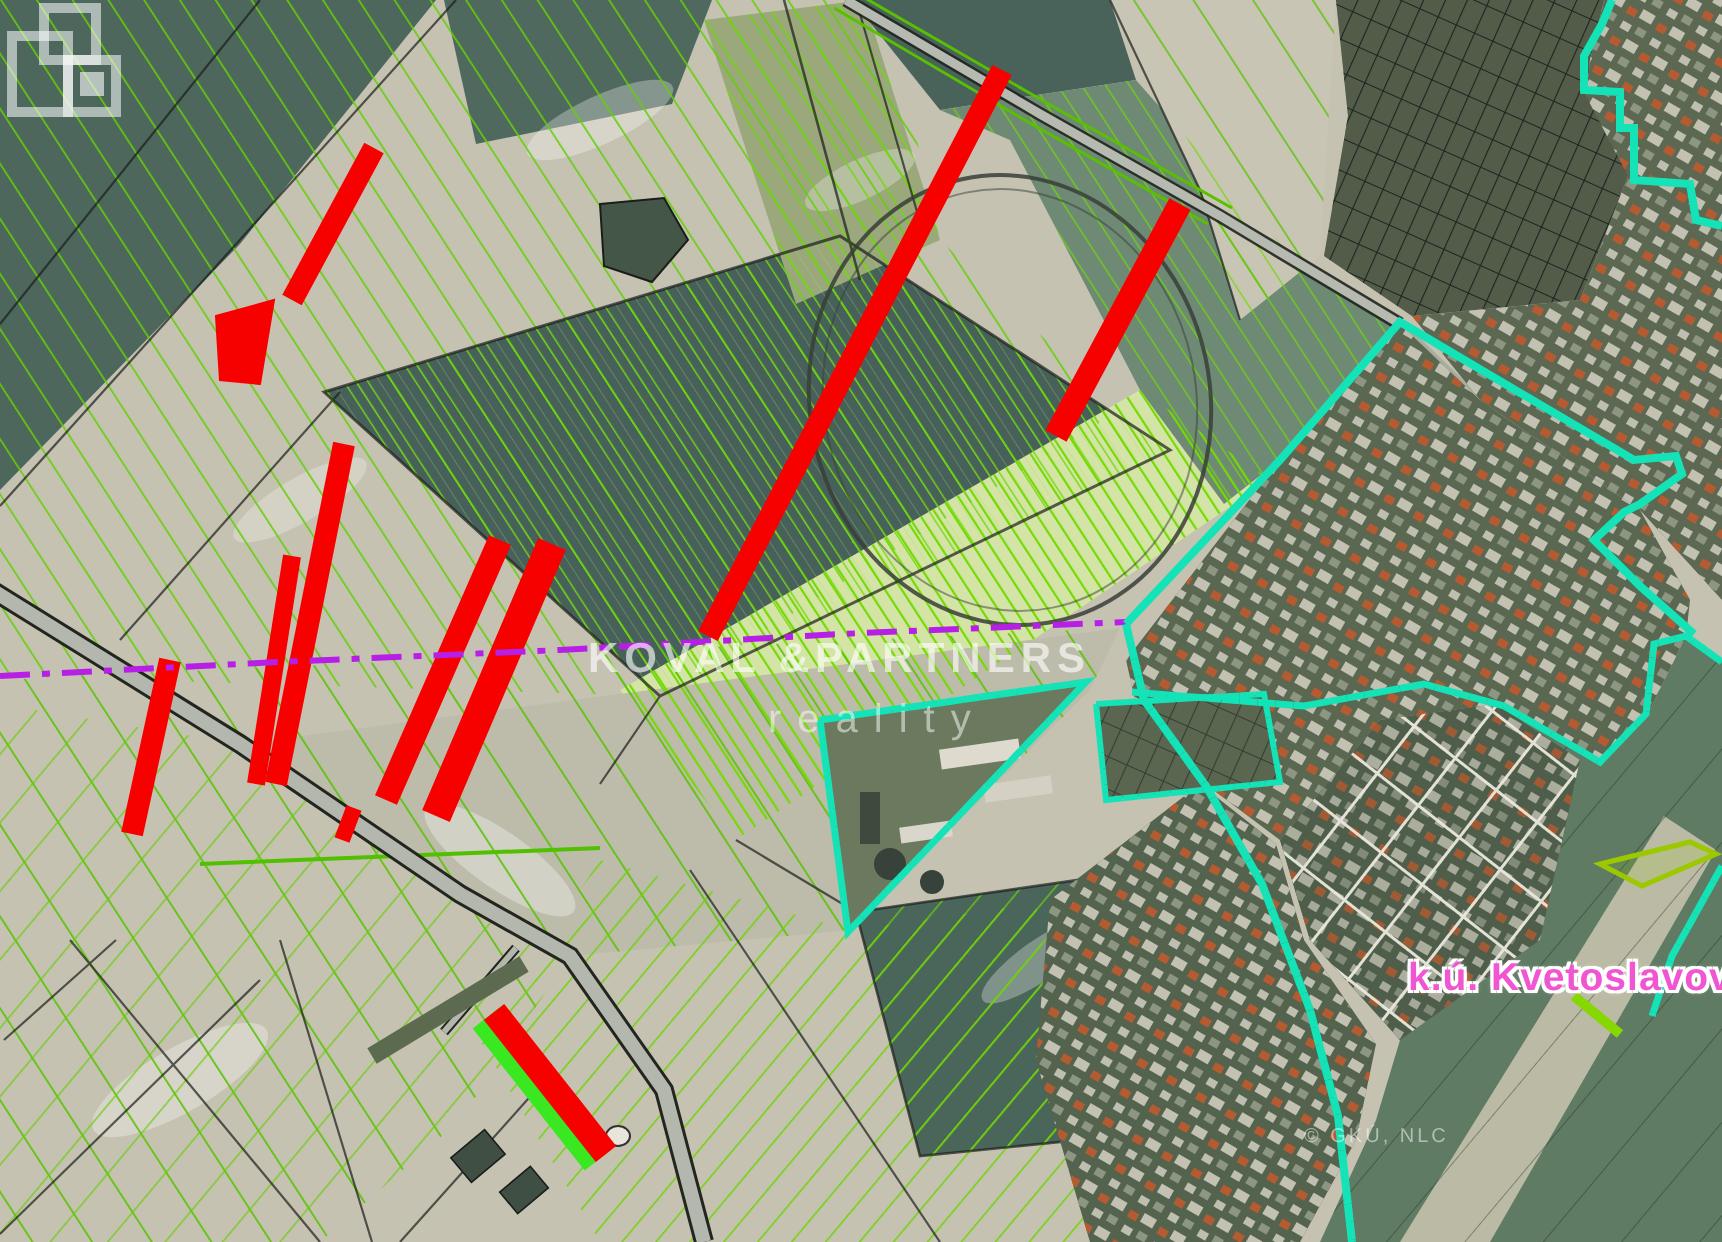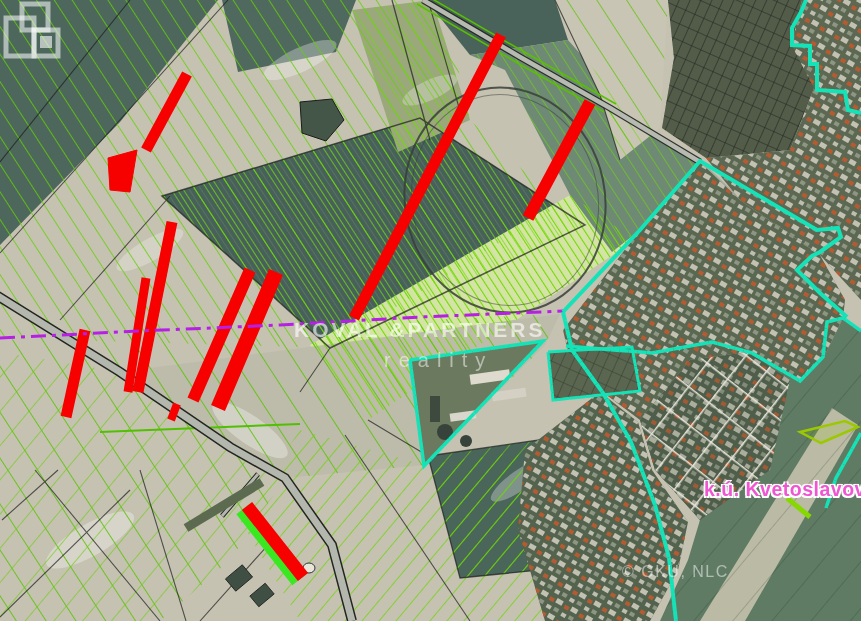--- a/index.html
+++ b/index.html
@@ -8,21 +8,21 @@
   #stage svg{position:absolute;left:0;top:0;}
   .overlay{position:absolute;white-space:nowrap;pointer-events:none;}
   .brand{left:294px;top:318px;font-size:21px;font-weight:700;letter-spacing:3px;
          color:rgba(255,255,255,.62);}
   .tagline{left:384px;top:349px;font-size:20px;letter-spacing:8px;
            color:rgba(255,255,255,.5);}
   .ku-label{left:704px;top:478px;font-size:19.5px;font-weight:700;letter-spacing:.5px;
             color:#f055d2;
             text-shadow:-1.5px -1.5px 0 #fff,1.5px -1.5px 0 #fff,-1.5px 1.5px 0 #fff,
                         1.5px 1.5px 0 #fff,0 0 3px #fff;}
-  .attribution{left:622px;top:563px;font-size:16px;letter-spacing:1.5px;
+  .attribution{left:652px;top:563px;font-size:10px;letter-spacing:1.5px;
                color:rgba(255,255,255,.5);}
   .logo{left:418px;top:251px;}
 </style>
 </head>
 <body>
 
 <div id="stage">
 <svg width="861" height="621" viewBox="0 0 861 621">
   <defs>
     <pattern id="g16" width="15" height="8" patternUnits="userSpaceOnUse" patternTransform="rotate(-33)">

